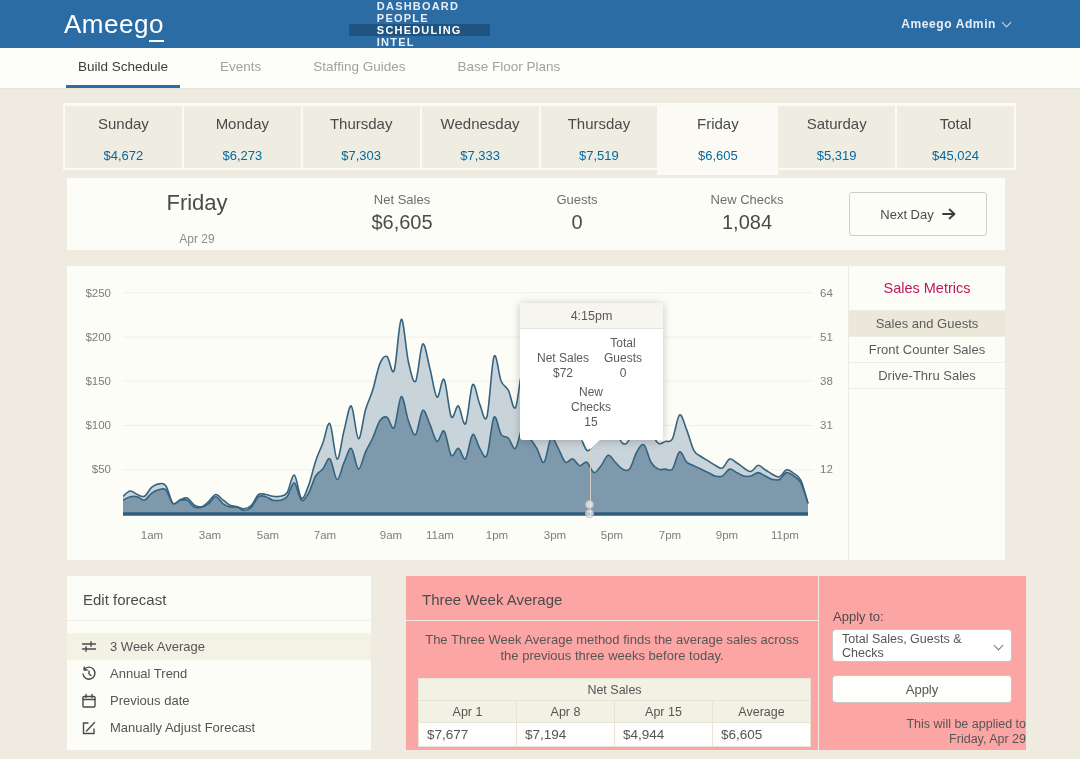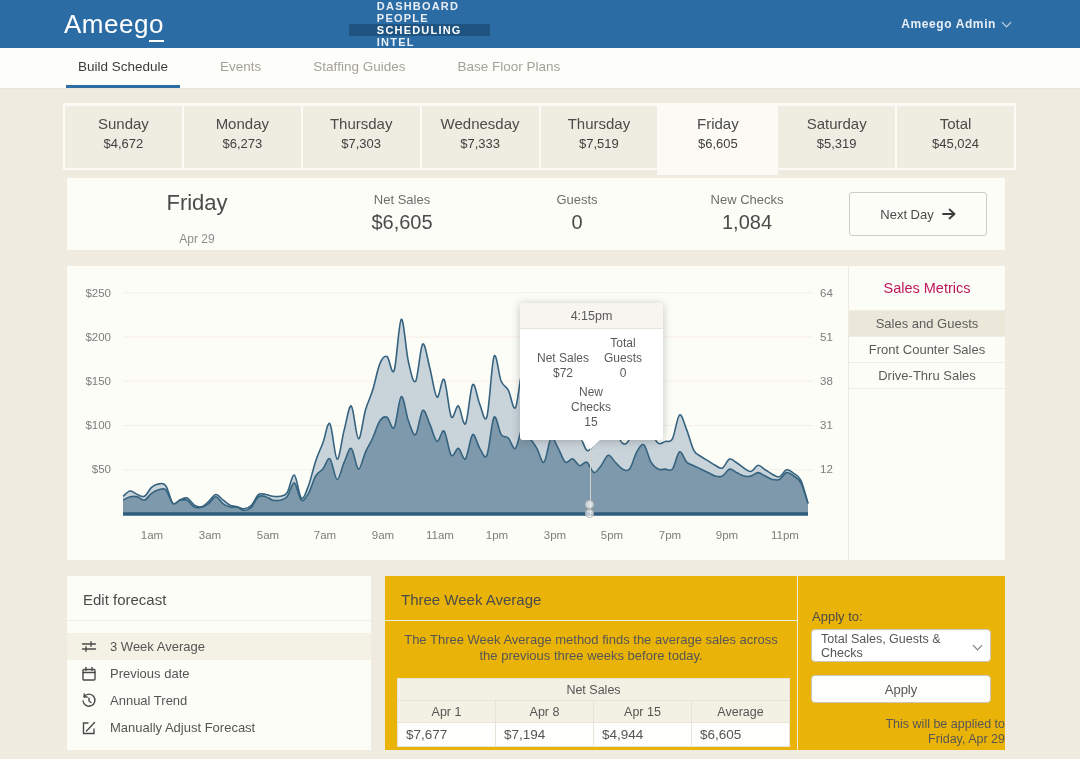--- a/index.html
+++ b/index.html
@@ -21,21 +21,21 @@
   .tab { display:flex; align-items:center; padding:0 12px; margin-right:28px; font-size:13.5px; color:#a4a29a; cursor:pointer; border-bottom:3px solid transparent; }
   .tab.active { color:#3d3d3d; border-bottom-color:#2e6da4; }
 
   
   .day-row { position:absolute; left:63px; top:103px; width:953px; height:67px; background:#fbfaf4; display:flex; padding:3px 2px 2px 2px; }
   .day-cell { flex:1; background:#efece1; margin-right:2px; text-align:center; padding-top:9px; cursor:pointer; position:relative; }
   .day-cell:last-child { margin-right:0; }
   .day-cell.selected { background:#fbfaf4; }
   .day-cell.selected::after { content:''; position:absolute; left:-2px; right:-2px; top:100%; height:7px; background:#fbfaf4; }
   .day-name { font-size:15px; color:#4b4b4b; }
-  .day-val { font-size:13px; color:#404040; margin-top:4px; }
+  .day-val { font-size:13px; color:#0369a1; margin-top:16px; }
 
   
   .detail-card { position:absolute; left:67px; top:178px; width:938px; height:72px; background:#fdfdf8; }
   .detail-block { position:absolute; top:12px; text-align:center; }
   .detail-day { font-size:22px; color:#4b4b4b; }
   .detail-date { font-size:12px; color:#8d8d8d; margin-top:16px; }
   .stat-label { font-size:13px; color:#6e6e6e; margin-top:2px; }
   .stat-value { font-size:20px; color:#4b4b4b; margin-top:4px; }
   .next-btn { position:absolute; right:18px; top:14px; width:138px; height:44px; background:#fdfdf8; border:1px solid #cfcdc5; border-radius:3px; font-size:13px; color:#4b4b4b; display:flex; align-items:center; justify-content:center; gap:8px; cursor:pointer; font-family:inherit; }
 
@@ -62,21 +62,21 @@
 
   
   .panel-title { font-size:15px; color:#4b4b4b; padding:15px 16px 12px 16px; }
   .hr { border-bottom:1px solid #eeebe2; }
   .edit-panel { position:absolute; left:67px; top:576px; width:304px; height:174px; background:#fdfdf8; }
   .ef-items { margin-top:12px; }
   .ef-item { height:27px; display:flex; align-items:center; gap:13px; padding:0 14px; font-size:13px; color:#555; cursor:pointer; }
   .ef-item.selected { background:#f4f1e5; }
   .ef-item svg { flex:0 0 auto; }
 
-  .main-panel { position:absolute; left:385px; top:576px; width:620px; height:174px; background:#eab308; }
+  .main-panel { position:absolute; left:406px; top:576px; width:620px; height:174px; background:#fca5a5; }
   .twa-section { position:absolute; left:0; top:0; width:413px; height:174px; border-right:1px solid #eeebe2; }
   .twa-desc { font-size:13px; color:#565656; text-align:center; line-height:16px; margin:11px 18px 0 18px; }
   .twa-table { position:absolute; left:12px; top:102px; width:393px; border-collapse:collapse; font-size:12.5px; color:#555; }
   .twa-table th, .twa-table td { border:1px solid #e7e3d6; }
   .twa-table th { background:#f3f0e4; font-weight:400; height:22px; text-align:center; }
   .twa-table td { background:#fefefc; height:24px; padding-left:8px; text-align:left; font-size:13.5px; }
 
   .apply-section { position:absolute; left:413px; top:0; width:207px; height:174px; }
   .apply-label { position:absolute; left:14px; top:33px; font-size:13px; color:#4b4b4b; }
   .apply-select { position:absolute; left:13px; top:53px; width:180px; height:33px; background:#fff; border:1px solid #c9c7bf; border-radius:4px; font-size:12.5px; color:#555; display:flex; align-items:center; padding:0 22px 0 9px; cursor:pointer; }
@@ -181,21 +181,21 @@
   <div class="ylab right" style="top:19px">64</div>
   <div class="ylab right" style="top:63px">51</div>
   <div class="ylab right" style="top:107px">38</div>
   <div class="ylab right" style="top:151px">31</div>
   <div class="ylab right" style="top:195px">12</div>
 
   <div class="xlab" style="left:85px">1am</div>
   <div class="xlab" style="left:143px">3am</div>
   <div class="xlab" style="left:201px">5am</div>
   <div class="xlab" style="left:258px">7am</div>
-  <div class="xlab" style="left:316px">9am</div>
+  <div class="xlab" style="left:324px">9am</div>
   <div class="xlab" style="left:373px">11am</div>
   <div class="xlab" style="left:430px">1pm</div>
   <div class="xlab" style="left:488px">3pm</div>
   <div class="xlab" style="left:545px">5pm</div>
   <div class="xlab" style="left:603px">7pm</div>
   <div class="xlab" style="left:660px">9pm</div>
   <div class="xlab" style="left:718px">11pm</div>
 
   <svg class="plot-svg" id="plot" width="690" height="235" viewBox="0 0 690 235">
       <line x1="0" x2="690" y1="7.75" y2="7.75" stroke="#f6eee3" stroke-width="1"></line>
@@ -252,37 +252,37 @@
             <line x1="1.5" y1="10" x2="14.5" y2="10"></line>
             <line x1="10" y1="2.8" x2="10" y2="7.2"></line>
             <line x1="5" y1="7.8" x2="5" y2="12.2"></line>
           </g>
       </svg>
       <span>3 Week Average</span>
     </div>
     <div class="ef-item">
       <svg width="16" height="16" viewBox="0 0 16 16">
         <g class="icon-stroke">
+            <path d="M3.2,3.5 A6,6 0 1 1 2,8"></path>
+            <path d="M3.2,1 V4 H6.2" stroke-linejoin="round"></path>
+            <path d="M8,5 V8 L10,9.5"></path>
+          </g>
+      </svg>
+      <span>Annual Trend</span>
+    </div>
+    <div class="ef-item">
+      <svg width="16" height="16" viewBox="0 0 16 16">
+        <g class="icon-stroke">
             <rect x="2" y="3.5" width="12" height="10.5" rx="1"></rect>
             <line x1="5" y1="1.5" x2="5" y2="4.5"></line>
             <line x1="11" y1="1.5" x2="11" y2="4.5"></line>
             <line x1="2" y1="6.5" x2="14" y2="6.5"></line>
           </g>
       </svg>
       <span>Previous date</span>
-    </div>
-    <div class="ef-item">
-      <svg width="16" height="16" viewBox="0 0 16 16">
-        <g class="icon-stroke">
-            <path d="M3.2,3.5 A6,6 0 1 1 2,8"></path>
-            <path d="M3.2,1 V4 H6.2" stroke-linejoin="round"></path>
-            <path d="M8,5 V8 L10,9.5"></path>
-          </g>
-      </svg>
-      <span>Annual Trend</span>
     </div>
     <div class="ef-item">
       <svg width="16" height="16" viewBox="0 0 16 16">
         <g class="icon-stroke">
             <path d="M13,9 V13.5 H2.5 V3 H7"></path>
             <path d="M6,10.5 L13.5,2.5 M6,10.5 L5.5,11" stroke-linejoin="round"></path>
           </g>
       </svg>
       <span>Manually Adjust Forecast</span>
     </div>

